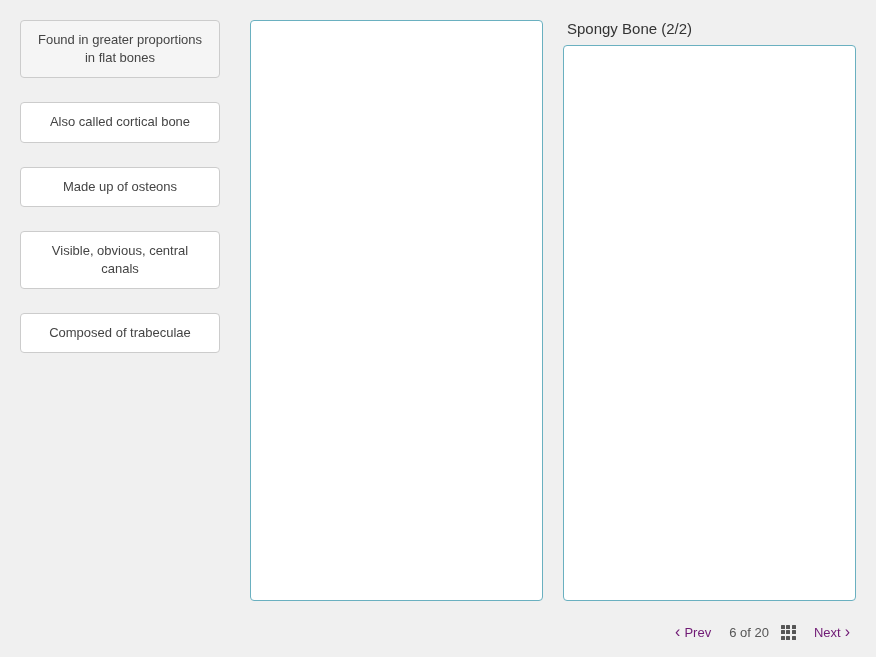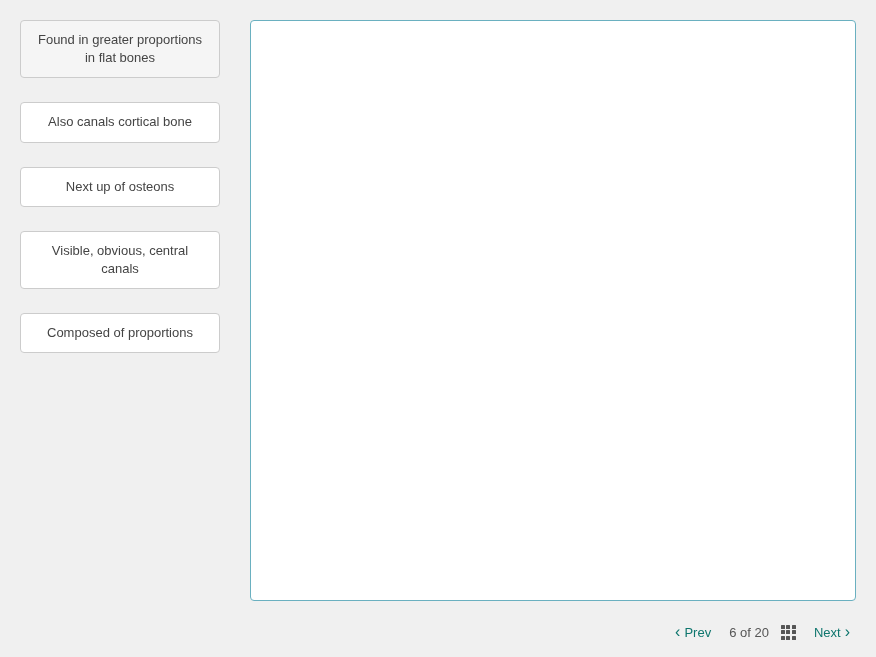--- a/index.html
+++ b/index.html
@@ -88,21 +88,21 @@
       padding: 8px 20px 12px 20px;
       gap: 12px;
       color: #555;
       font-size: 13px;
     }
 
     .footer-nav-btn {
       background: none;
       border: none;
       cursor: pointer;
-      color: #0f766e;
+      color: #701a75;
       font-size: 13px;
       display: flex;
       align-items: center;
       gap: 4px;
       padding: 4px 6px;
     }
 
     .footer-page-info {
       color: #555;
       font-size: 13px;
@@ -132,29 +132,33 @@
     }
   </style>
 </head>
 <body>
 
 <div class="main-container">
 
   <div class="left-panel">
 
   <div class="drag-card first" draggable="true">Found in greater proportions in flat bones</div>
-      <div class="drag-card" draggable="true">Also canals cortical bone</div>
-      <div class="drag-card" draggable="true">Next up of osteons</div>
+      <div class="drag-card" draggable="true">Also called cortical bone</div>
+      <div class="drag-card" draggable="true">Made up of osteons</div>
       <div class="drag-card" draggable="true">Visible, obvious, central canals</div>
-      <div class="drag-card" draggable="true">Composed of proportions</div>
+      <div class="drag-card" draggable="true">Composed of trabeculae</div>
     </div>
 
   <div class="drop-columns">
 
   <div class="drop-column">
+        <div class="drop-zone"></div>
+      </div>
+      <div class="drop-column">
+        <div class="column-header">Spongy Bone (2/2)</div>
         <div class="drop-zone"></div>
       </div>
     </div>
 </div>
 
 <div class="footer">
   <button class="footer-nav-btn">
     <span class="chevron-left"></span>
     <span>Prev</span>
   </button>

